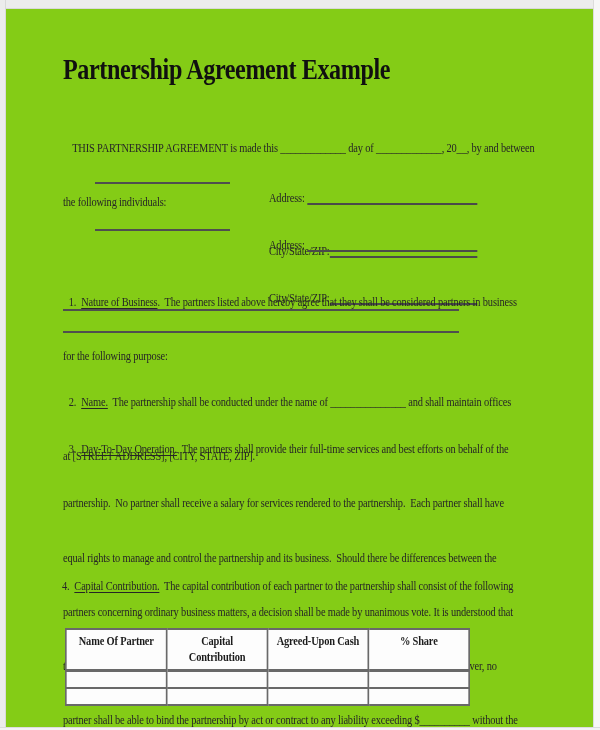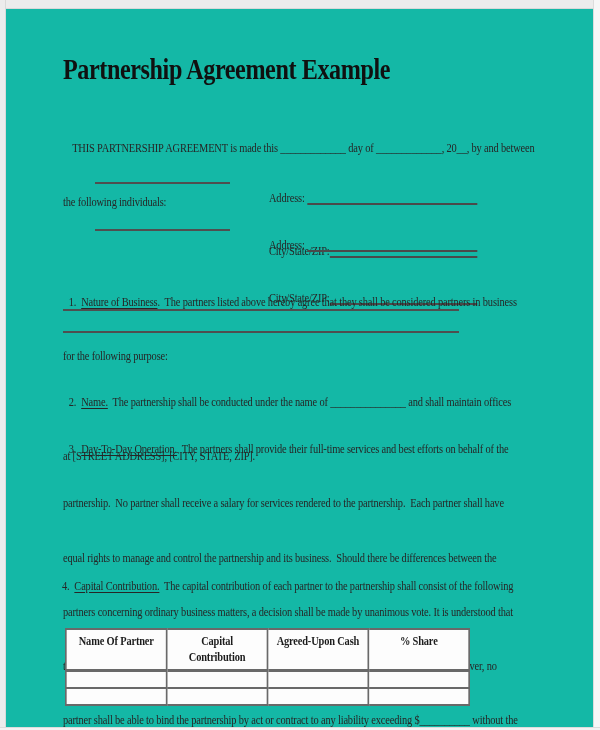--- a/index.html
+++ b/index.html
@@ -1,17 +1,17 @@
 <!DOCTYPE html>
 <html><head>
 <meta charset="utf-8">
 <style>
   html,body { margin:0; padding:0; }
   body { width:600px; height:730px; background:#ededed; font-family:"Liberation Serif","DejaVu Serif",serif; }
-  #canvas { position:relative; width:600px; height:730px; background:#14b8a6; overflow:hidden; }
+  #canvas { position:relative; width:600px; height:730px; background:#84cc16; overflow:hidden; }
 
   
   .edge { position:absolute; background:#ececec; }
   .edge-top    { left:0; top:0; width:600px; height:8px;  border-bottom:1px solid #d9d9d9; }
   .edge-left   { left:0; top:0; width:5px;  height:730px; border-right:1px solid #d9d9d9; }
   .edge-right  { left:593px; top:0; width:7px; height:730px; background:#f7f7f7; border-left:1px solid #dcdcdc; }
   .edge-bottom { left:0; top:727px; width:600px; height:3px; background:#f3f3f3; border-top:1px solid #dcdcdc; }
 
   
   .cond { position:absolute; transform:scaleX(0.8333); transform-origin:0 0; white-space:pre; color:#262626; }

